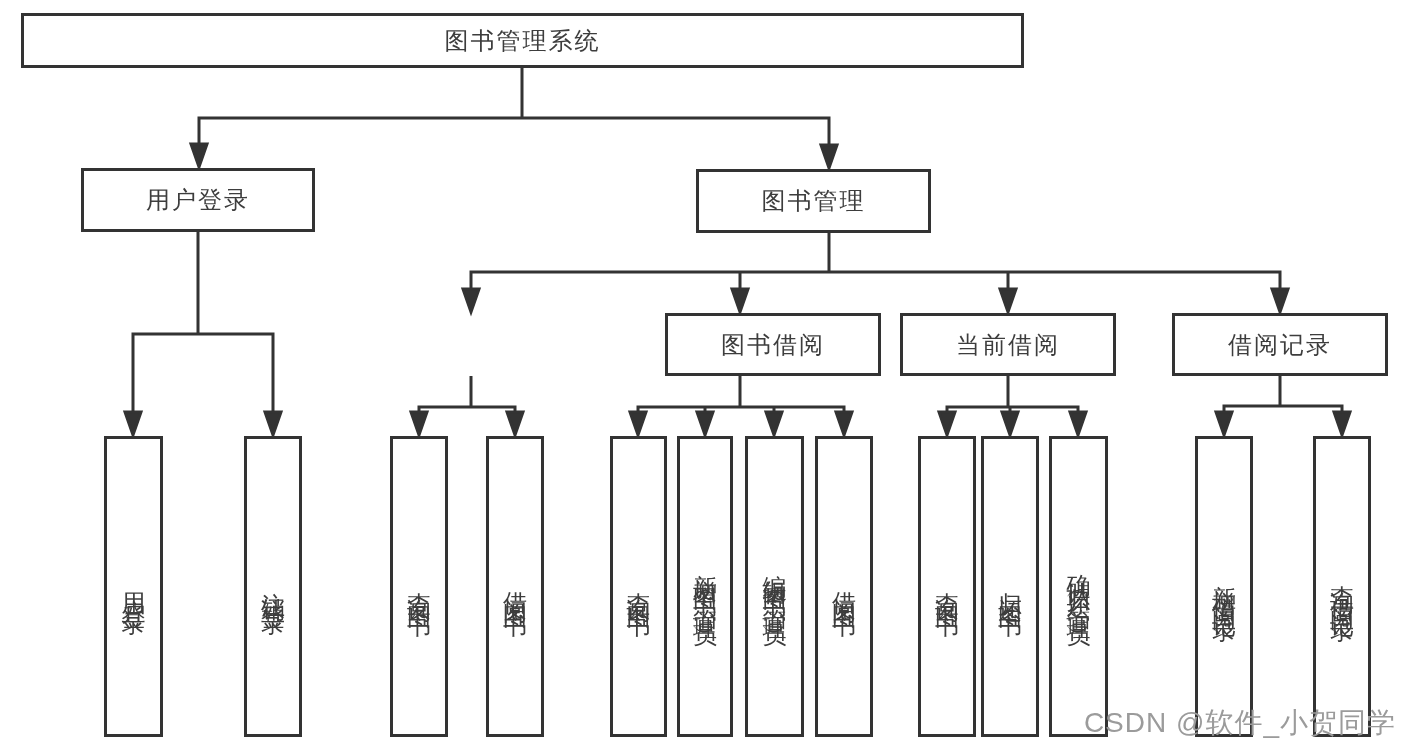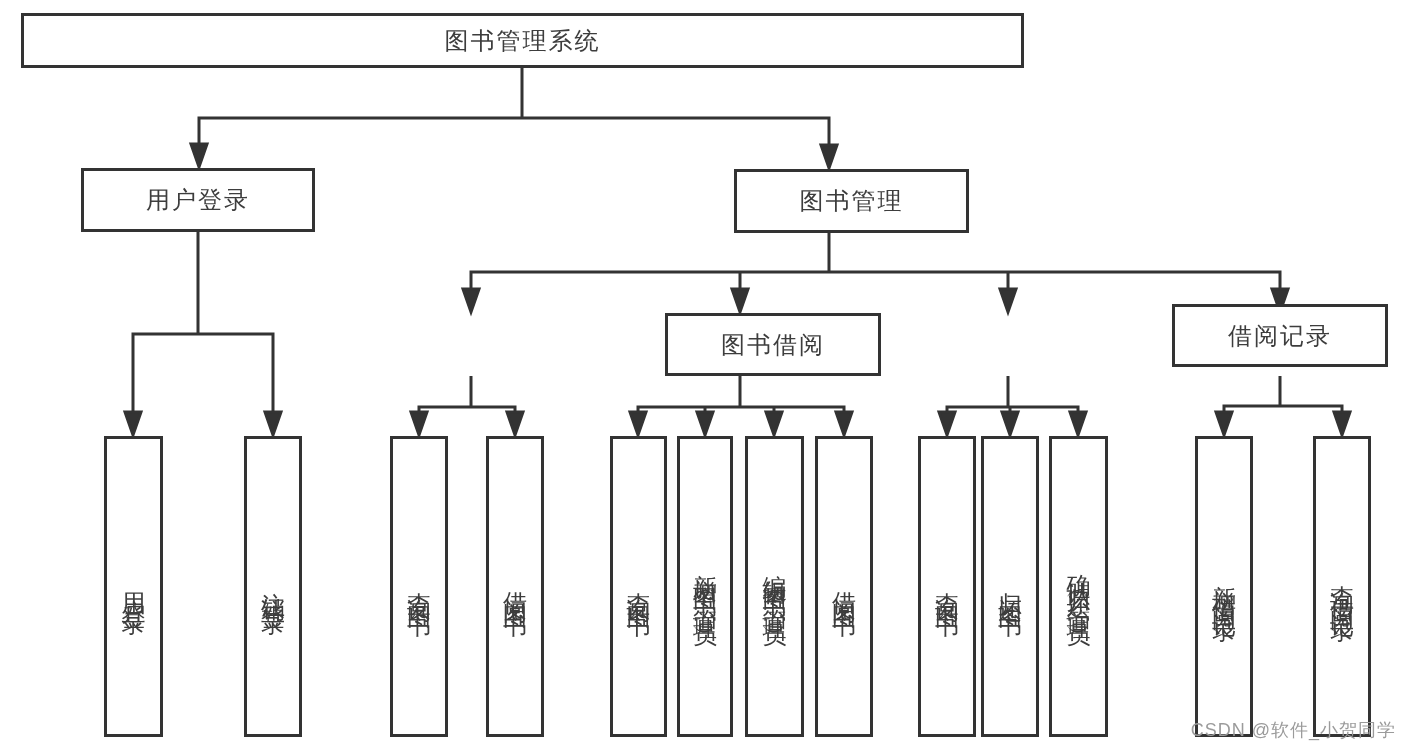--- a/index.html
+++ b/index.html
@@ -30,21 +30,21 @@
     font-size:24px;
     letter-spacing:7px;
     line-height:1;
     text-align:center;
   }
   .watermark {
     position:absolute;
     right:9px;
     bottom:5px;
     color:#9b9b9b;
-    font-size:18px;
+    font-size:28px;
     letter-spacing:1px;
     z-index:5;
     white-space:nowrap;
   }
 </style>
 </head>
 <body>
 
 <div class="canvas">
 
@@ -96,24 +96,25 @@
         <path fill="none" d="M1280 376 V406 M1222.5 406 H1343.5 M1224 406 V414 M1342 406 V414"></path>
         <polygon points="1216,412 1232,412 1224,435"></polygon>
         <polygon points="1334,412 1350,412 1342,435"></polygon>
       </g>
     </g>
   </svg>
 
   <div class="node" style="left:21px; top:13px; width:1003px; height:55px;">图书管理系统</div>
 
   <div class="node" style="left:81px; top:168px; width:234px; height:64px;">用户登录</div>
-  <div class="node" style="left:734px; top:169px; width:235px; height:64px;font-family:Liberation Mono, monospace;">图书管理</div>
+  <div class="node" style="left:696px; top:169px; width:235px; height:64px;font-family:Liberation Mono, monospace;">图书管理</div>
 
   <div class="node" style="left:665px; top:313px; width:216px; height:63px;">图书借阅</div>
-  <div class="node" style="left:1172px; top:304px; width:216px; height:63px;text-align:right;">借阅记录</div>
+  <div class="node" style="left:900px; top:313px; width:216px; height:63px;">当前借阅</div>
+  <div class="node" style="left:1172px; top:313px; width:216px; height:63px;text-align:right;">借阅记录</div>
 
   <div class="node leaf" style="left:104px; top:436px; width:59px; height:301px;">用户登录</div>
   <div class="node leaf" style="left:244px; top:436px; width:58px; height:301px;">注销登录</div>
 
   <div class="node leaf" style="left:390px; top:436px; width:58px; height:301px;">查询图书</div>
   <div class="node leaf" style="left:486px; top:436px; width:58px; height:301px;">借阅图书</div>
 
   <div class="node leaf" style="left:610px; top:436px; width:57px; height:301px;">查询图书</div>
   <div class="node leaf" style="left:677px; top:436px; width:56px; height:301px;">新增图书（管理员）</div>
   <div class="node leaf" style="left:745px; top:436px; width:59px; height:301px;">编辑图书（管理员）</div>

